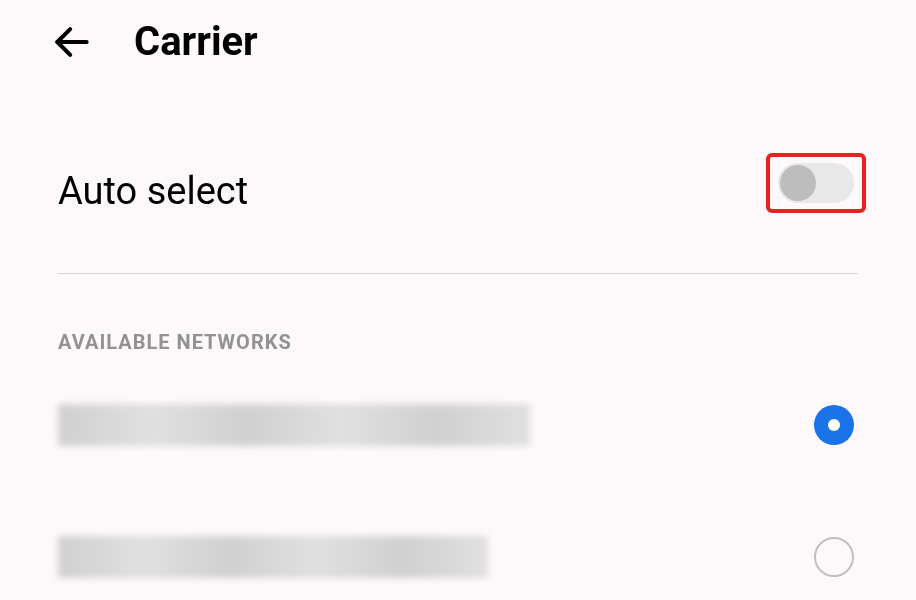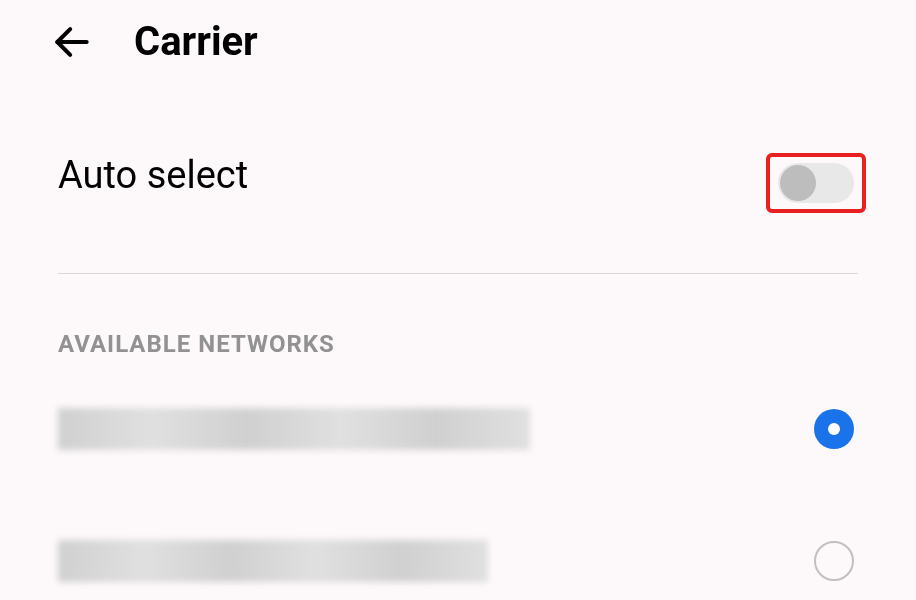--- a/index.html
+++ b/index.html
@@ -30,21 +30,21 @@
       width: 44px;
       height: 44px;
     }
     .title {
       font-size: 40px;
       font-weight: 700;
       color: #000;
     }
     .auto-select-row {
       display: flex;
-      align-items: flex-start;
+      align-items: flex-end;
       justify-content: space-between;
       padding: 70px 50px 40px 58px;
     }
     .auto-select-label {
       font-size: 38px;
       font-weight: 400;
       color: #000;
     }
     .toggle-container {
       border: 4px solid #e82020;
@@ -67,21 +67,21 @@
       position: absolute;
       top: 2px;
       left: 2px;
     }
     .divider {
       height: 1px;
       background: #d8d8d8;
       margin: 20px 58px 0 58px;
     }
     .section-heading {
-      font-size: 24px;
+      font-size: 20px;
       font-weight: 700;
       color: #929292;
       letter-spacing: 1px;
       padding: 56px 0 0 58px;
     }
     .network-row {
       display: flex;
       align-items: center;
       justify-content: space-between;
       padding: 50px 62px 40px 58px;

